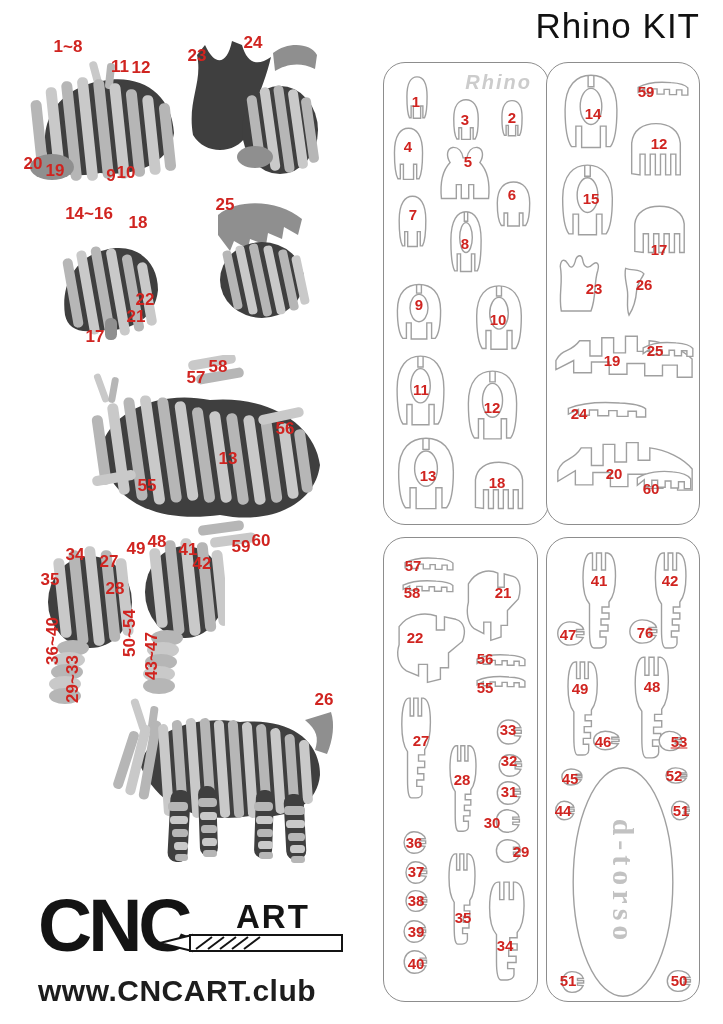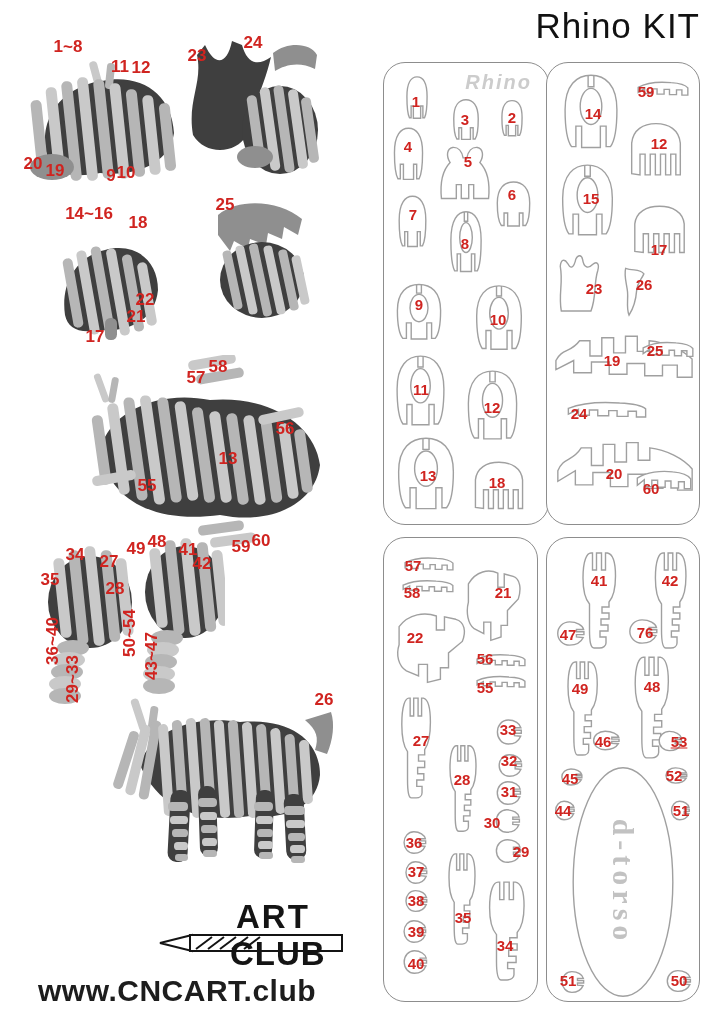--- a/index.html
+++ b/index.html
@@ -605,23 +605,23 @@
         <div class="piece" style="left: 23px; top: 225px; width: 106px; height: 238px;">
           <svg viewBox="0 0 100 100" preserveAspectRatio="none">
             <ellipse cx="50" cy="50" rx="47" ry="48" fill="#fff" stroke="#a0a0a0" stroke-width="1.4" vector-effect="non-scaling-stroke"></ellipse>
           </svg>
         </div>
         <div class="brand-dtorso" style="left: 76px; top: 344px;">d-torso</div>
       </div>
     </div>
 
   <div class="logo">
+    <div class="logo-cnc">CNC</div>
     <svg class="logo-drill" width="190" height="26" viewBox="0 0 190 26">
       <path d="M36,5 L4,13 L36,21 Z" fill="#ffffff" stroke="#141414" stroke-width="2"></path>
       <rect x="34" y="5" width="152" height="16" fill="#ffffff" stroke="#141414" stroke-width="2"></rect>
       <path d="M40,19 L56,7 M52,19 L68,7 M64,19 L80,7 M76,19 L92,7 M88,19 L104,7" stroke="#141414" stroke-width="2" fill="none"></path>
     </svg>
     <div class="logo-art">ART</div>
-    <div class="logo-club">CLUB</div>
     <div class="logo-url">www.CNCART.club</div>
   </div>
 
 </div>
 
 </body></html>

